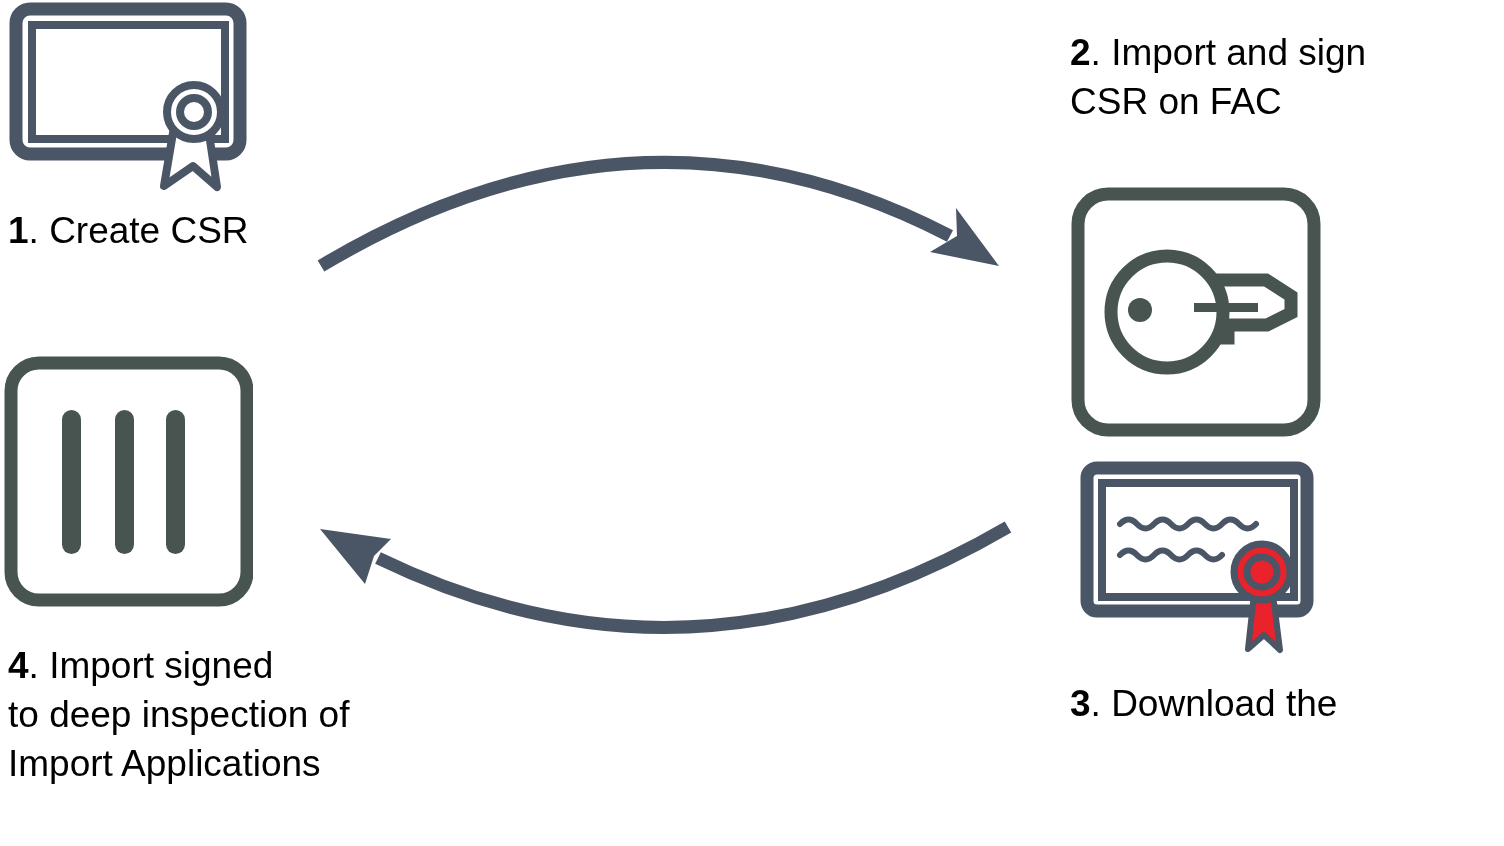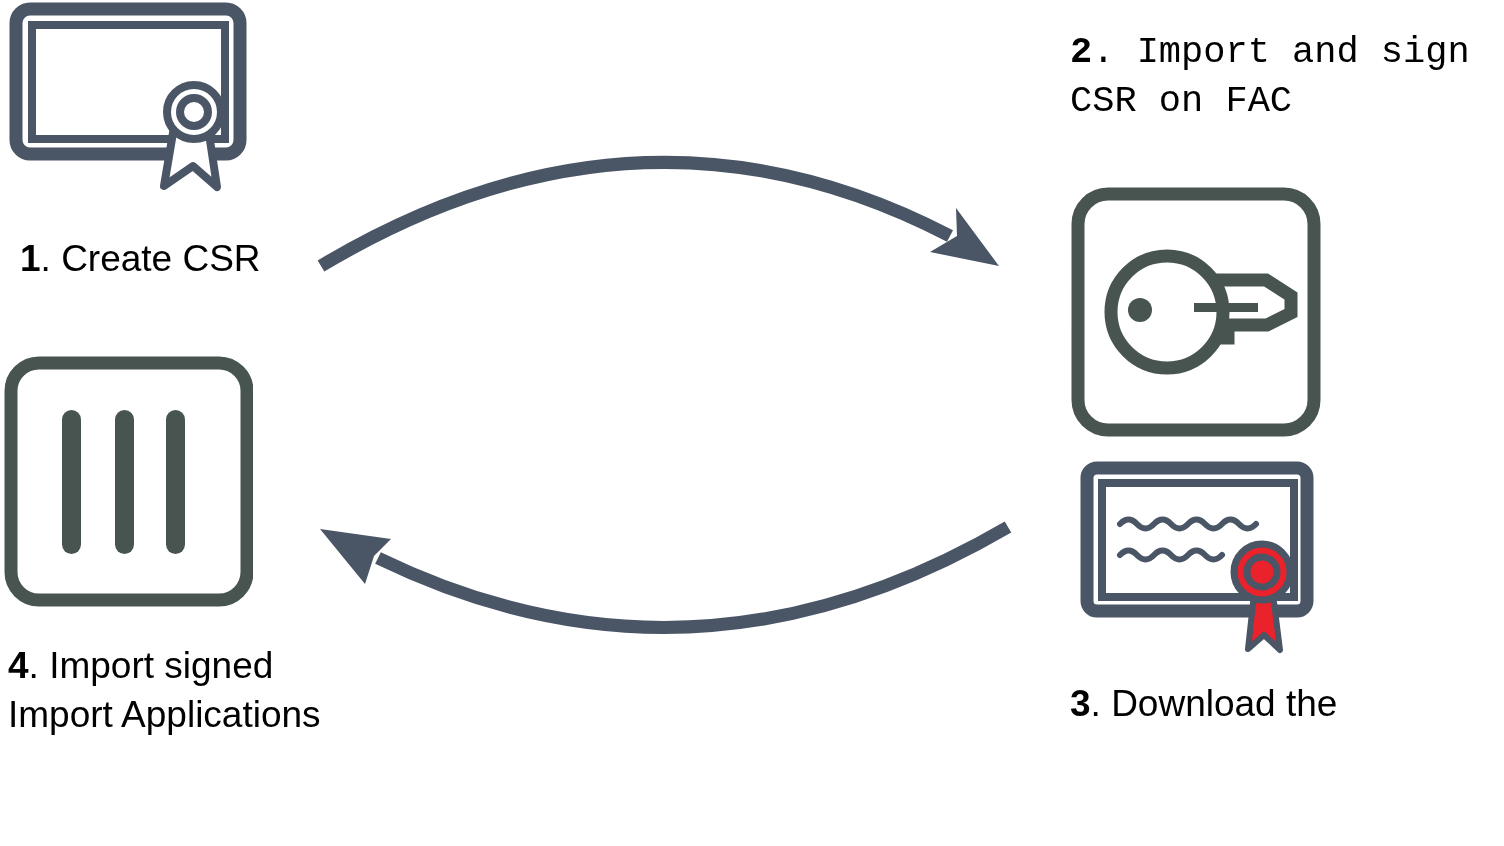--- a/index.html
+++ b/index.html
@@ -45,25 +45,25 @@
   <div class="icon" style="left:7px;top:0;">
     <svg width="244" height="196" viewBox="0 0 244 196">
       <rect class="s-stroke wfill" x="9" y="9" width="224" height="145" rx="14" stroke-width="13"></rect>
       <rect class="s-stroke nofill" x="25" y="25" width="193" height="114" stroke-width="8"></rect>
       <path class="s-stroke wfill" d="M167,127 L157,186 L186,166 L210,187 L201,127 Z" stroke-width="8" stroke-linejoin="round"></path>
       <circle class="s-stroke wfill" cx="187" cy="112" r="27" stroke-width="8"></circle>
       <circle class="s-stroke wfill" cx="187" cy="112" r="14" stroke-width="8"></circle>
     </svg>
   </div>
 
-  <div class="step" style="left:20px;top:206px;margin-top:28px;">
+  <div class="step" style="left:8px;top:206px;">
     <div><b>1</b><span>. Create CSR</span></div>
   </div>
 
-  <div class="step" style="left:1070px;top:28px;font-family:Liberation Mono, monospace;">
+  <div class="step" style="left:1070px;top:28px;">
     <div><b>2</b><span>. Import and sign</span></div>
     <div>CSR on FAC</div>
   </div>
 
   <div class="icon" style="left:1070px;top:186px;">
     <svg width="252" height="252" viewBox="0 0 252 252">
       <rect class="t-stroke wfill" x="8" y="8" width="236" height="236" rx="30" stroke-width="13"></rect>
       <path class="t-stroke nofill" d="M143,94 L196,94 L221,110 L221,127 L197,139 L158,139 L158,152 L149,152" stroke-width="13" stroke-linejoin="miter"></path>
       <circle class="t-stroke wfill" cx="97" cy="126" r="56" stroke-width="13"></circle>
       <circle class="t-fill" cx="70" cy="124" r="12"></circle>
@@ -91,20 +91,21 @@
     <svg width="250" height="253" viewBox="0 0 250 253">
       <rect class="t-stroke wfill" x="8" y="9" width="236" height="237" rx="28" stroke-width="13"></rect>
       <rect class="t-fill" x="59" y="56" width="19" height="144" rx="9.5"></rect>
       <rect class="t-fill" x="112" y="56" width="19" height="144" rx="9.5"></rect>
       <rect class="t-fill" x="163" y="56" width="19" height="144" rx="9.5"></rect>
     </svg>
   </div>
 
   <div class="step" style="left:8px;top:641px;">
     <div><b>4</b><span>. Import signed</span></div>
+    <div>to deep inspection of</div>
     <div>Import Applications</div>
   </div>
 
   <svg id="arrows" width="1504" height="846" viewBox="0 0 1504 846">
     <g>
       <path class="s-stroke nofill" d="M321,266 Q640,75 950,236" stroke-width="13"></path>
       <polygon class="s-fill" points="999,266 956,208 957,236 930,252"></polygon>
     </g>
     <g>
       <path class="s-stroke nofill" d="M1008,527 Q693,711 378,558" stroke-width="13"></path>

